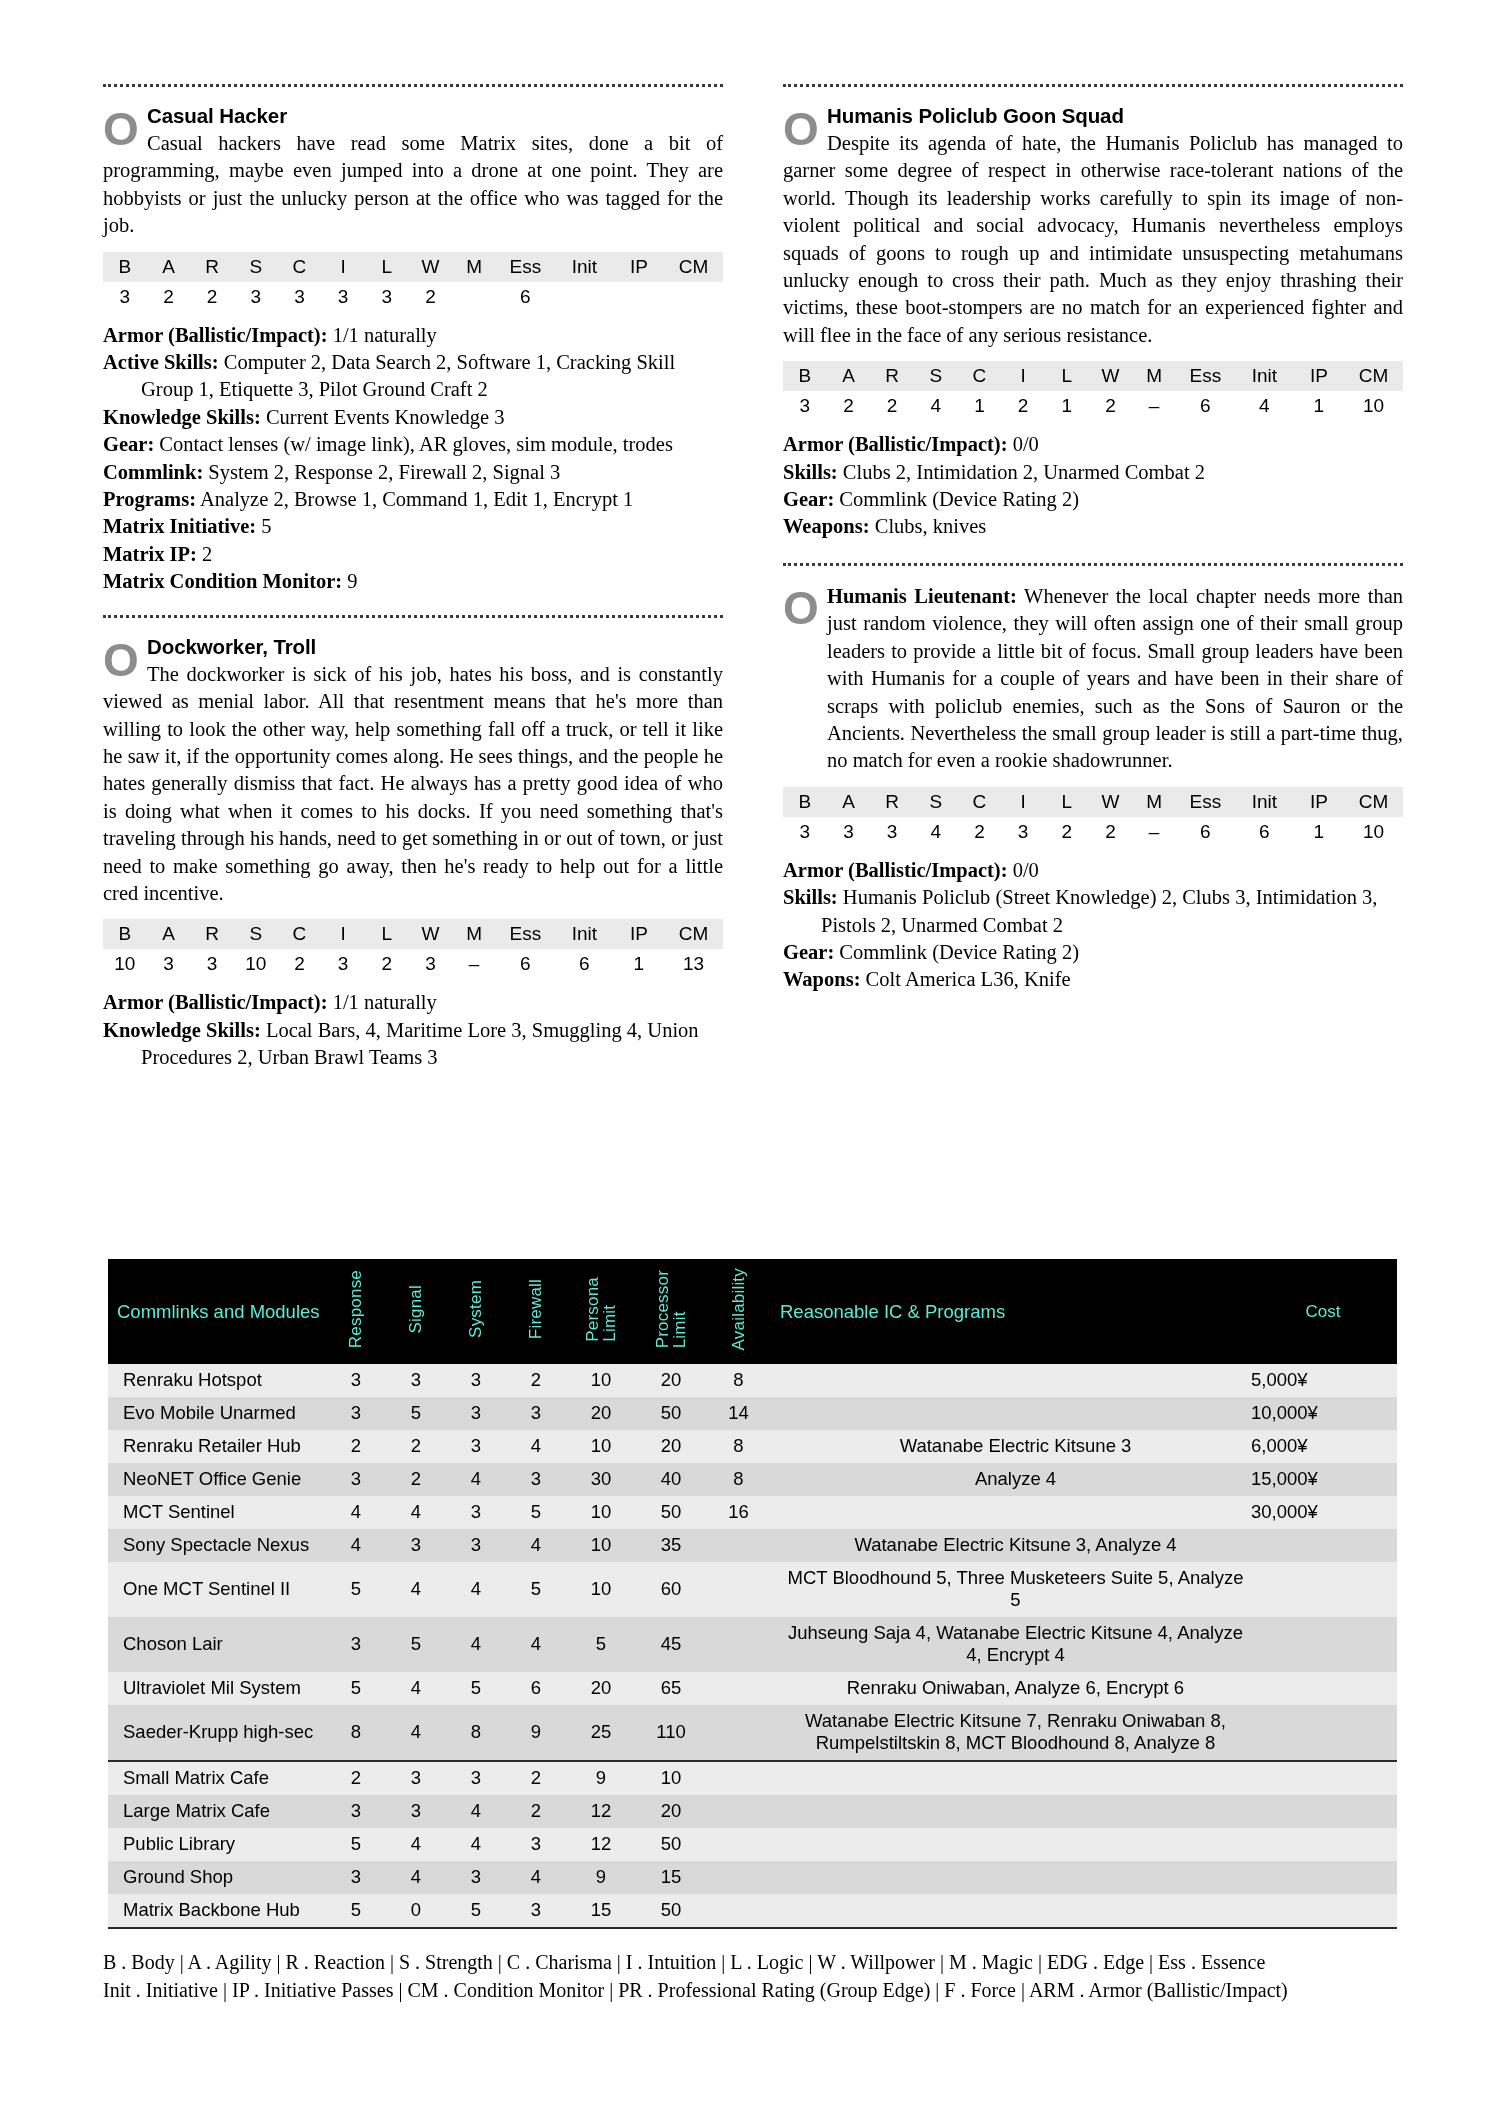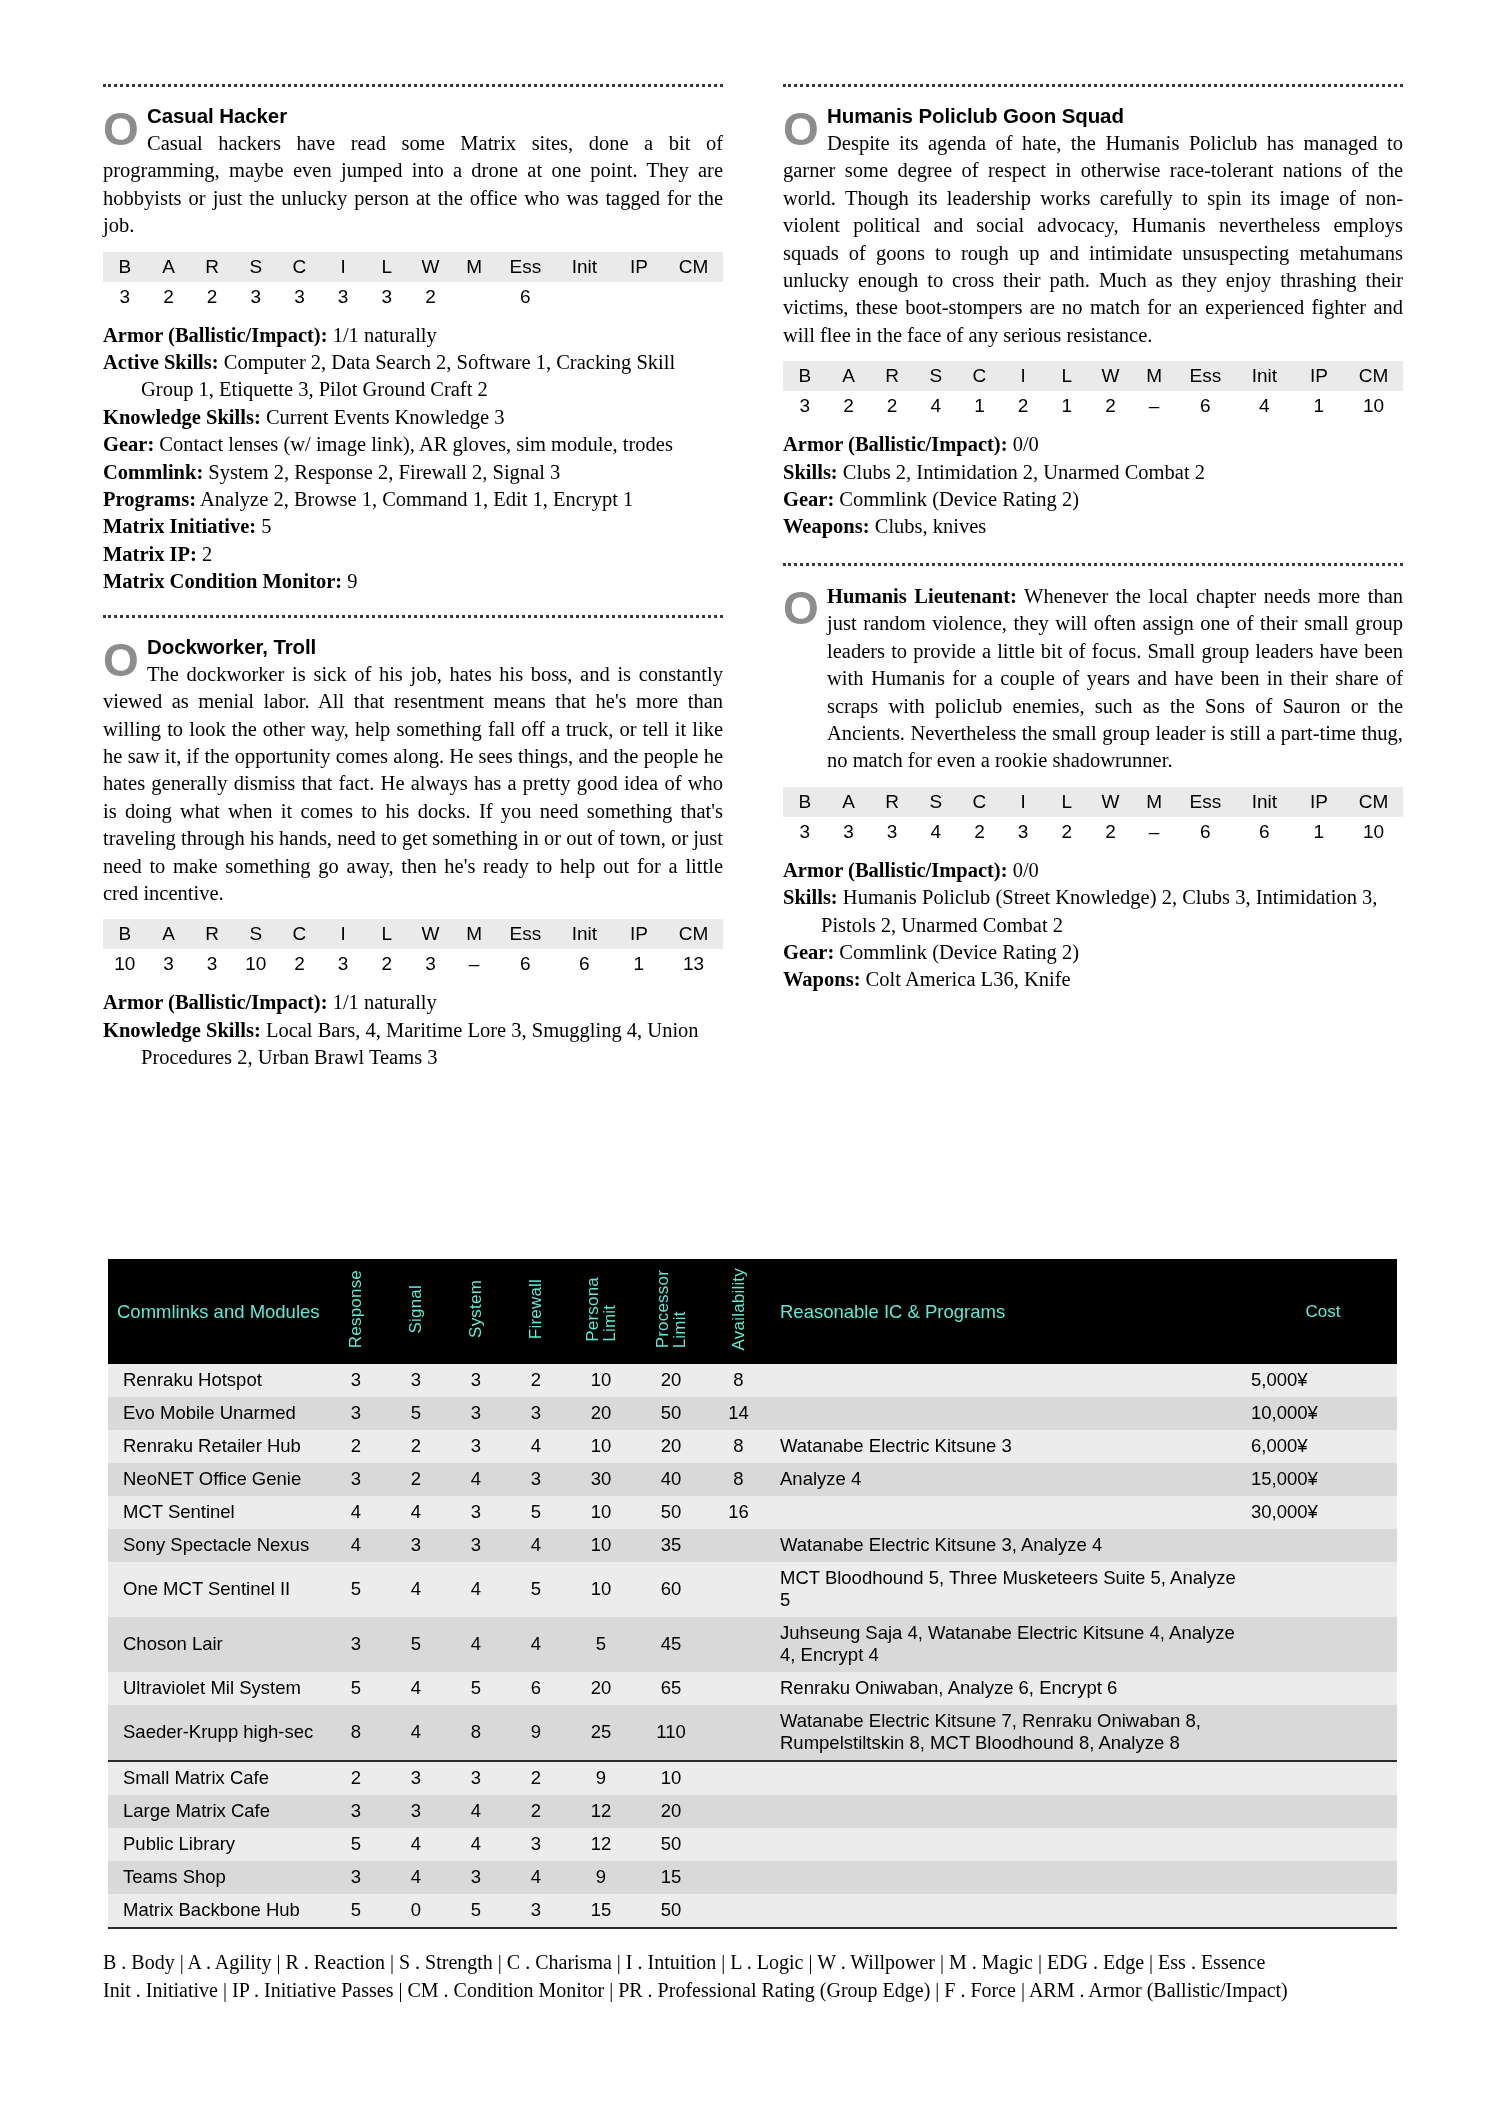--- a/index.html
+++ b/index.html
@@ -177,21 +177,21 @@
 
   .bigtable tbody td {
     padding: 5px 0 6px 0;
     font-size: 18.5px;
     line-height: 22px;
     vertical-align: middle;
     color: #000;
   }
   .bigtable tbody td.name { padding-left: 15px; text-align: left; }
   .bigtable tbody td.num  { text-align: center; }
-  .bigtable tbody td.ic   { padding-left: 9px; text-align: left; }
+  .bigtable tbody td.ic   { padding-left: 9px; text-align: center; }
   .bigtable tbody td.cost { text-align: left; padding-right: 30px; }
 
   .bigtable tbody tr.odd  td { background: #ececec; }
   .bigtable tbody tr.even td { background: #d9d9d9; }
   .bigtable tbody tr.sep  td { border-top: 2.5px solid #2b2b2b; }
   .bigtable tbody tr.lastsep td { border-bottom: 2.5px solid #2b2b2b; }
 
   
   .legend {
     position: absolute;
@@ -595,21 +595,21 @@
             <td class="num">4</td>
             <td class="num">4</td>
             <td class="num">3</td>
             <td class="num">12</td>
             <td class="num">50</td>
             <td class="num"></td>
             <td class="ic"></td>
             <td class="cost"></td>
           </tr>
           <tr class="even">
-            <td class="name">Teams Shop</td>
+            <td class="name">Ground Shop</td>
             <td class="num">3</td>
             <td class="num">4</td>
             <td class="num">3</td>
             <td class="num">4</td>
             <td class="num">9</td>
             <td class="num">15</td>
             <td class="num"></td>
             <td class="ic"></td>
             <td class="cost"></td>
           </tr>

